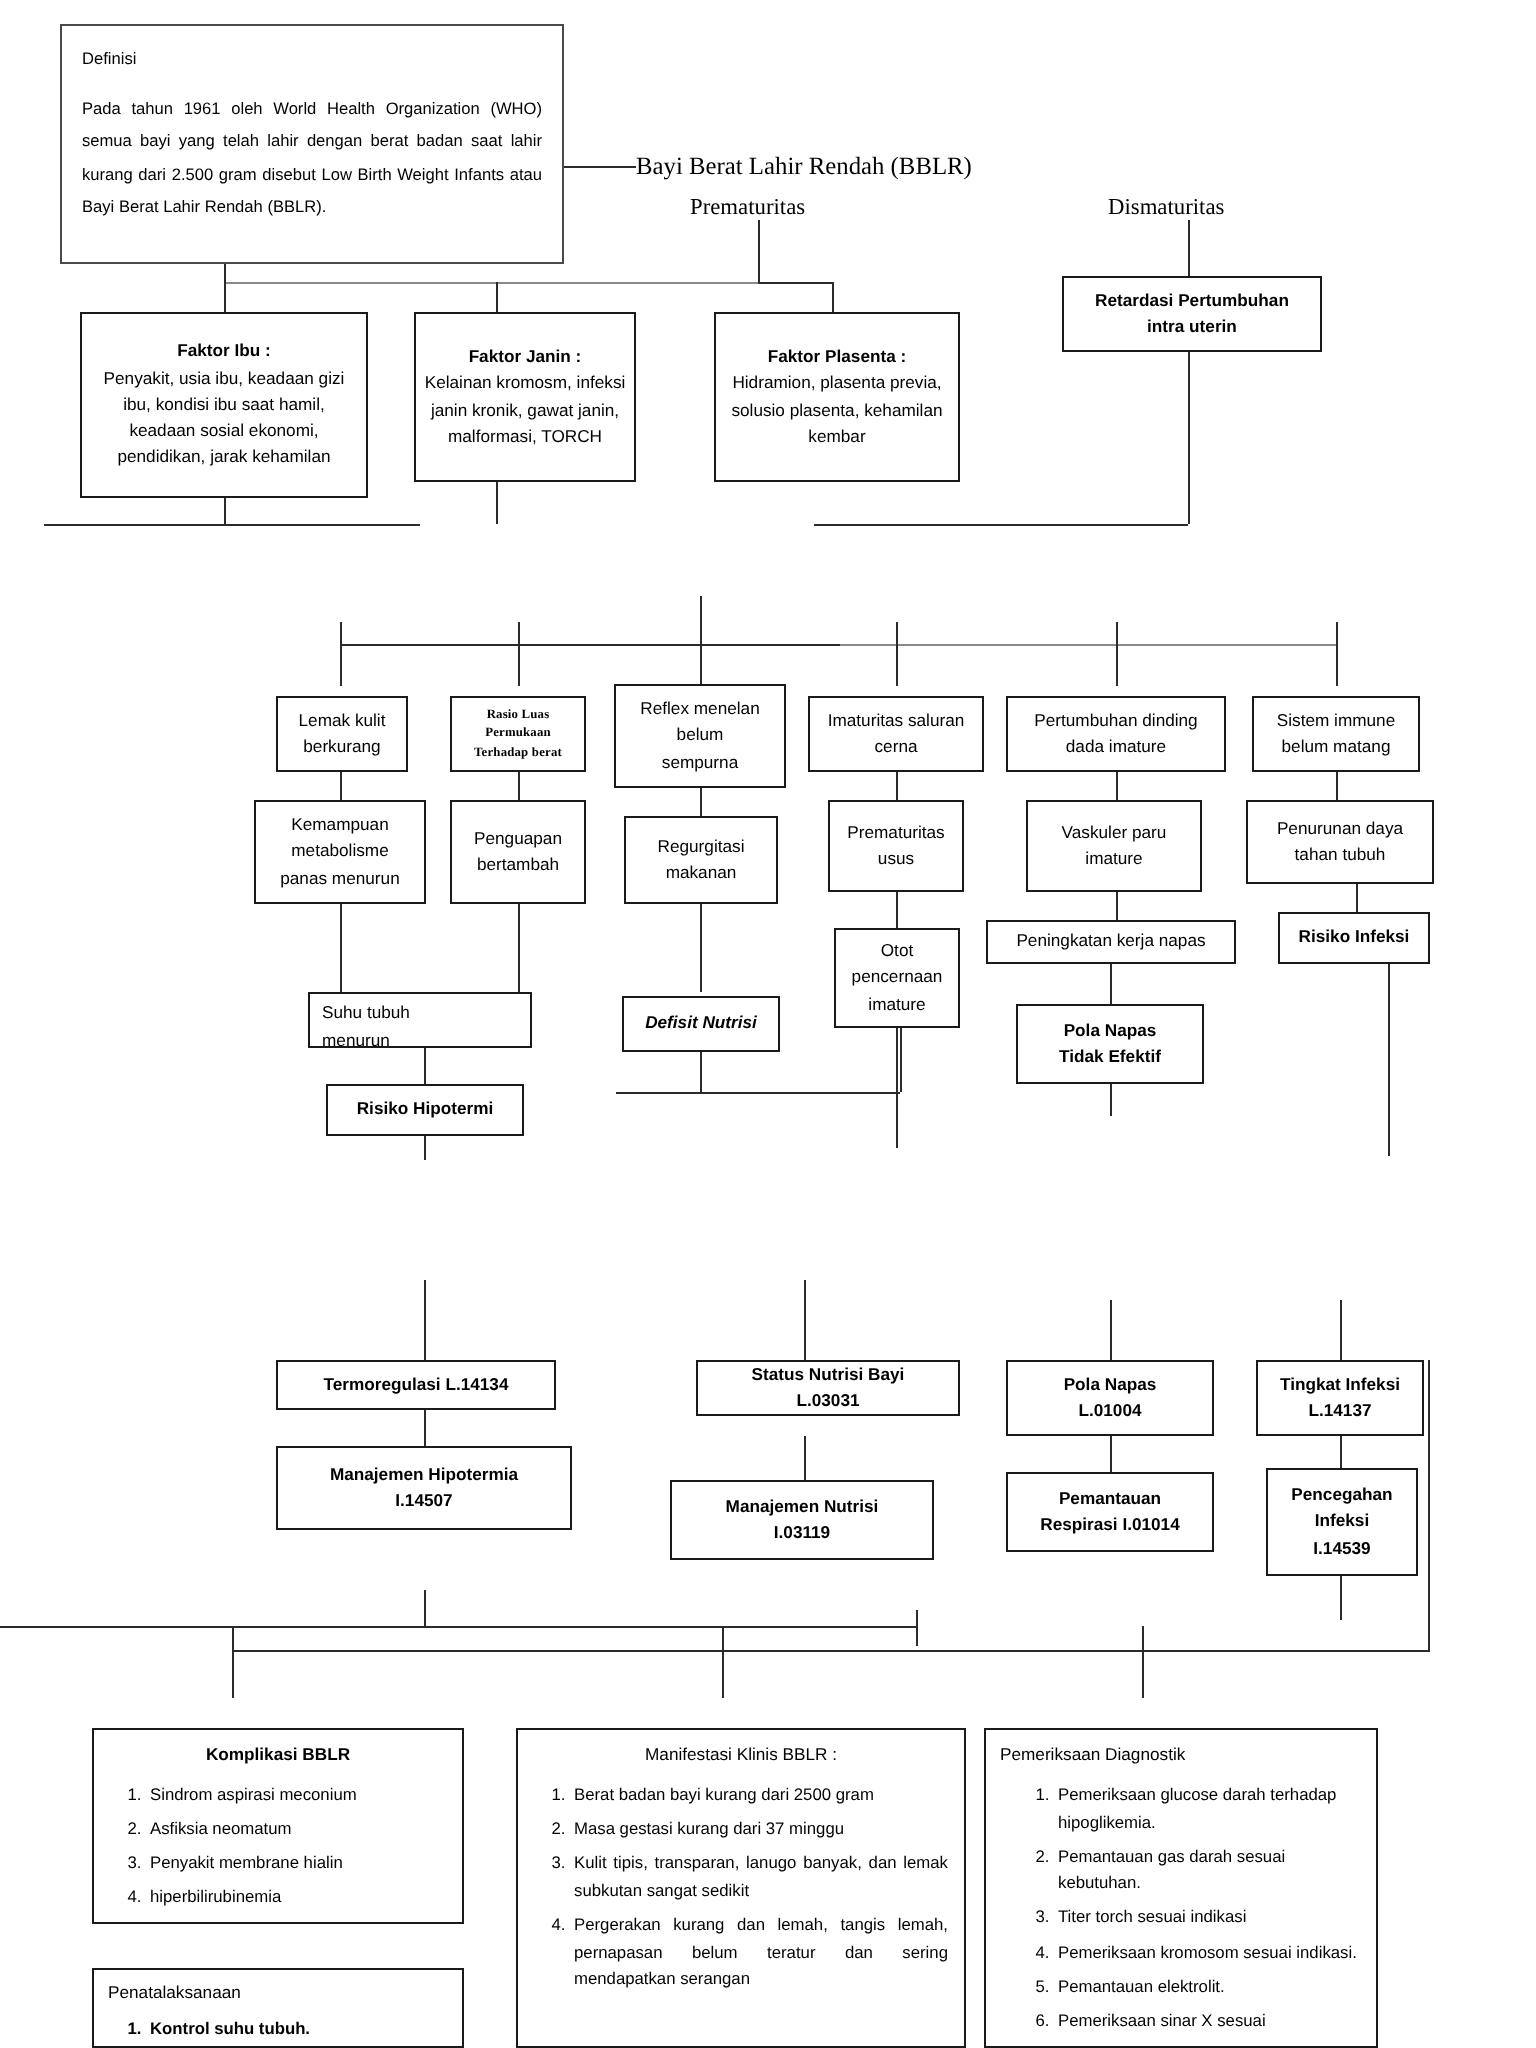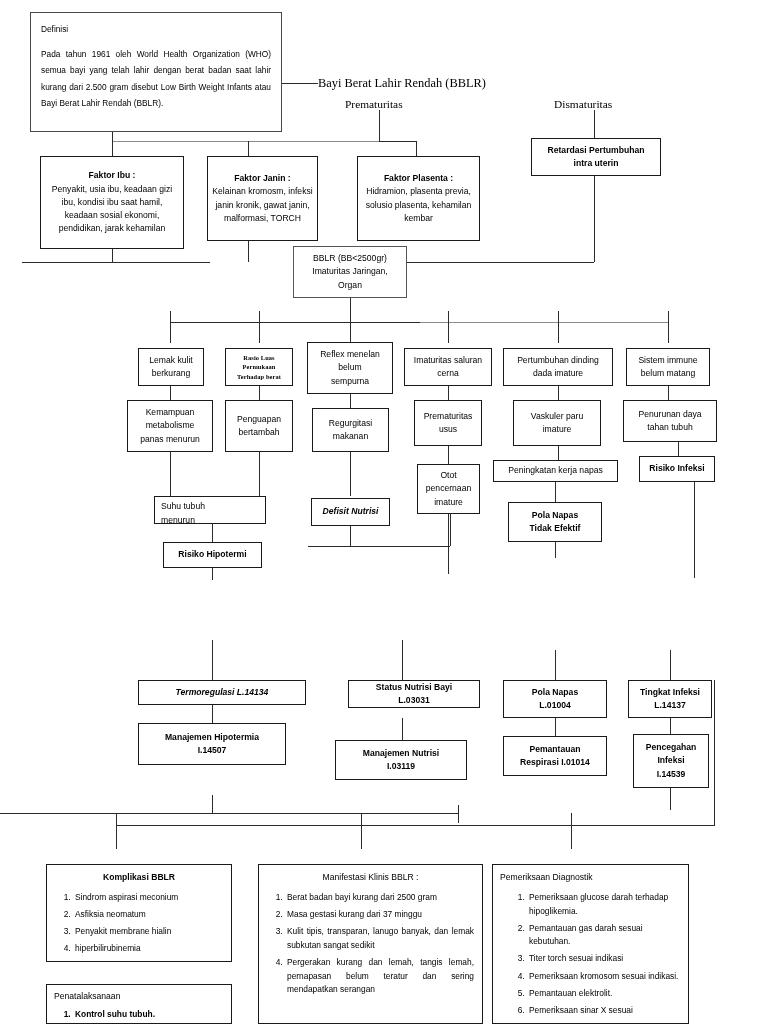--- a/index.html
+++ b/index.html
@@ -173,25 +173,20 @@
     <span class="hd">intra uterin</span>
   </div>
 
   <div class="ln-v" style="left:594px; top:176px; height:86px;"></div>
 
   <div class="ln-v" style="left:112px; top:249px; height:13px;"></div>
   <div class="ln-h" style="left:22px; top:262px; width:188px;"></div>
   <div class="ln-v" style="left:248px; top:241px; height:21px;"></div>
   <div class="ln-h" style="left:407px; top:262px; width:187px;"></div>
 
-  <div class="box" style="left:293px; top:246px; width:114px; height:52px; border-color:#555;">
-    <span class="ln">BBLR (BB&lt;2500gr)</span>
-    <span class="ln">Imaturitas Jaringan,</span>
-    <span class="ln">Organ</span>
-  </div>
 
   <div class="ln-v" style="left:350px; top:298px; height:44px;"></div>
 
   <div class="ln-h" style="left:170px; top:322px; width:250px;"></div>
   <div class="ln-h grey" style="left:420px; top:322px; width:248px;"></div>
   <div class="ln-v" style="left:170px; top:311px; height:32px;"></div>
   <div class="ln-v" style="left:259px; top:311px; height:32px;"></div>
   <div class="ln-v" style="left:448px; top:311px; height:32px;"></div>
   <div class="ln-v" style="left:558px; top:311px; height:32px;"></div>
   <div class="ln-v" style="left:668px; top:311px; height:32px;"></div>
@@ -317,21 +312,21 @@
 
   <div class="ln-v" style="left:555px; top:542px; height:16px;"></div>
 
   <div class="ln-v" style="left:212px; top:568px; height:12px;"></div>
 
   <div class="ln-v" style="left:212px; top:640px; height:40px;"></div>
   <div class="ln-v" style="left:402px; top:640px; height:40px;"></div>
   <div class="ln-v" style="left:555px; top:650px; height:30px;"></div>
   <div class="ln-v" style="left:670px; top:650px; height:30px;"></div>
 
-  <div class="box" style="left:138px; top:680px; width:168px; height:25px;font-style:italic;">
+  <div class="box" style="left:138px; top:680px; width:140px; height:25px;">
     <span class="hd">Termoregulasi L.14134</span>
   </div>
   <div class="ln-v" style="left:212px; top:705px; height:18px;"></div>
   <div class="box" style="left:138px; top:723px; width:148px; height:42px;">
     <span class="hd">Manajemen Hipotermia</span>
     <span class="hd">I.14507</span>
   </div>
 
   <div class="box" style="left:348px; top:680px; width:132px; height:28px;">
     <span class="hd">Status Nutrisi Bayi</span>

